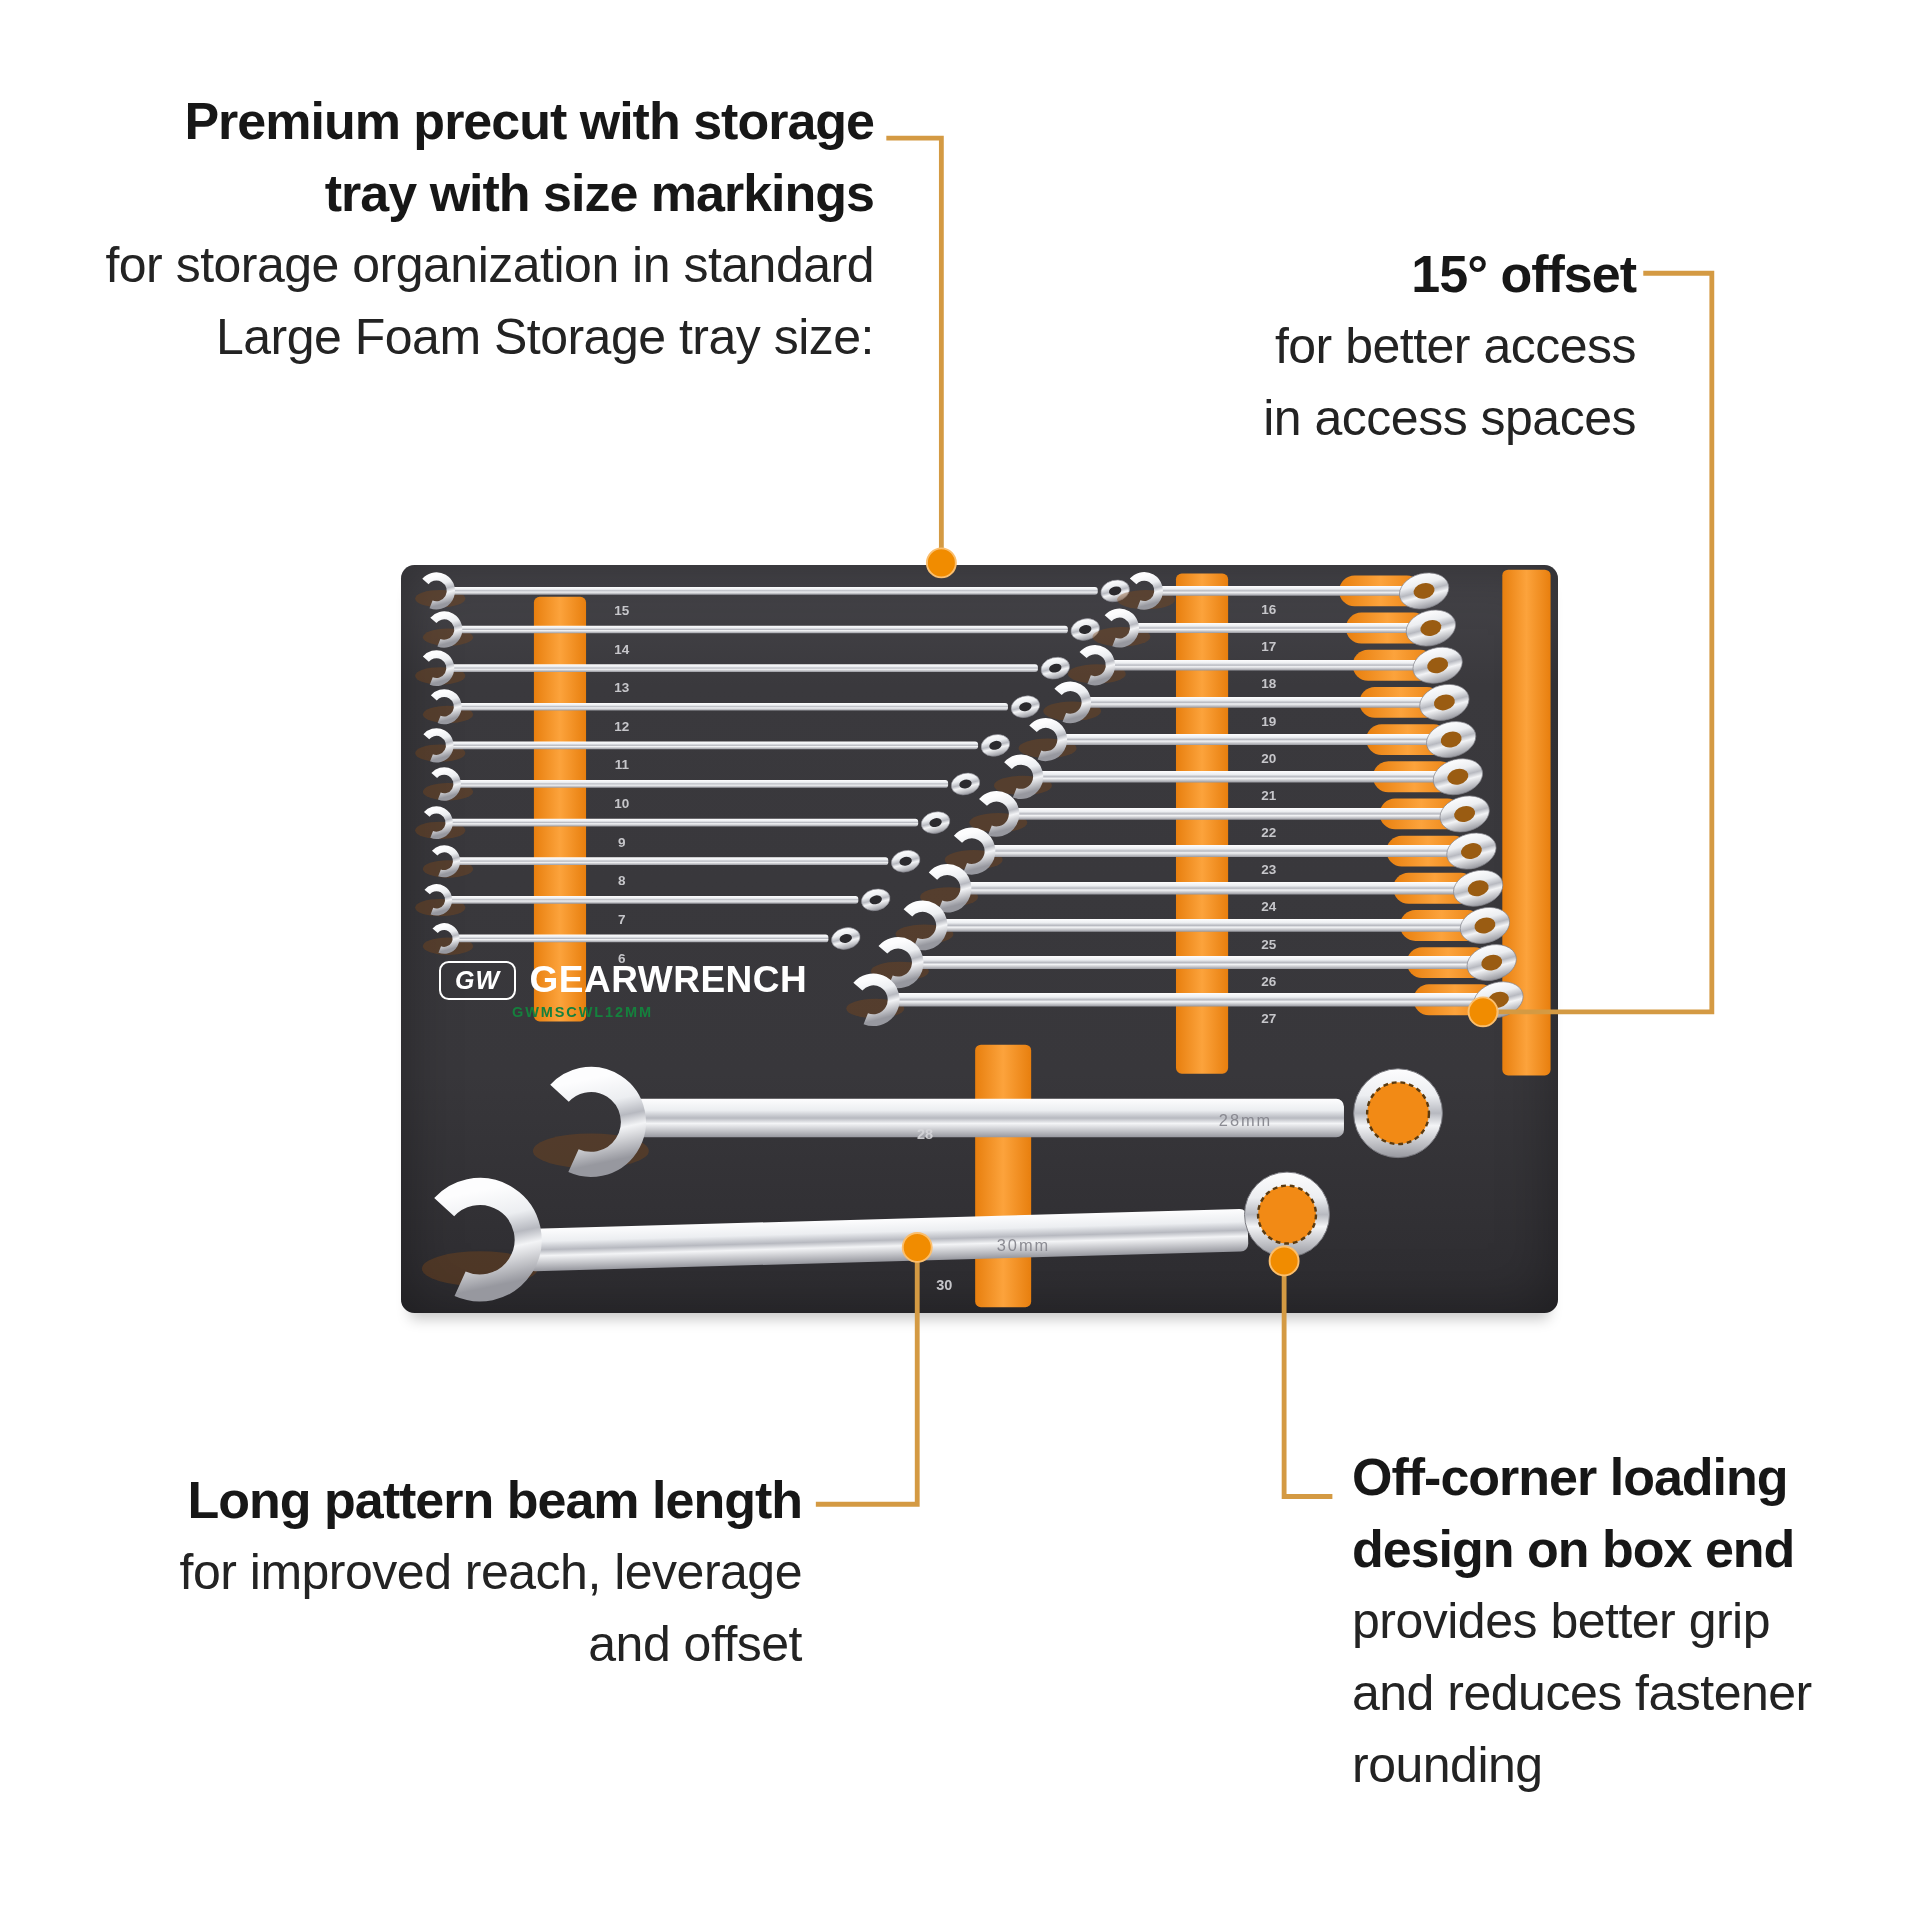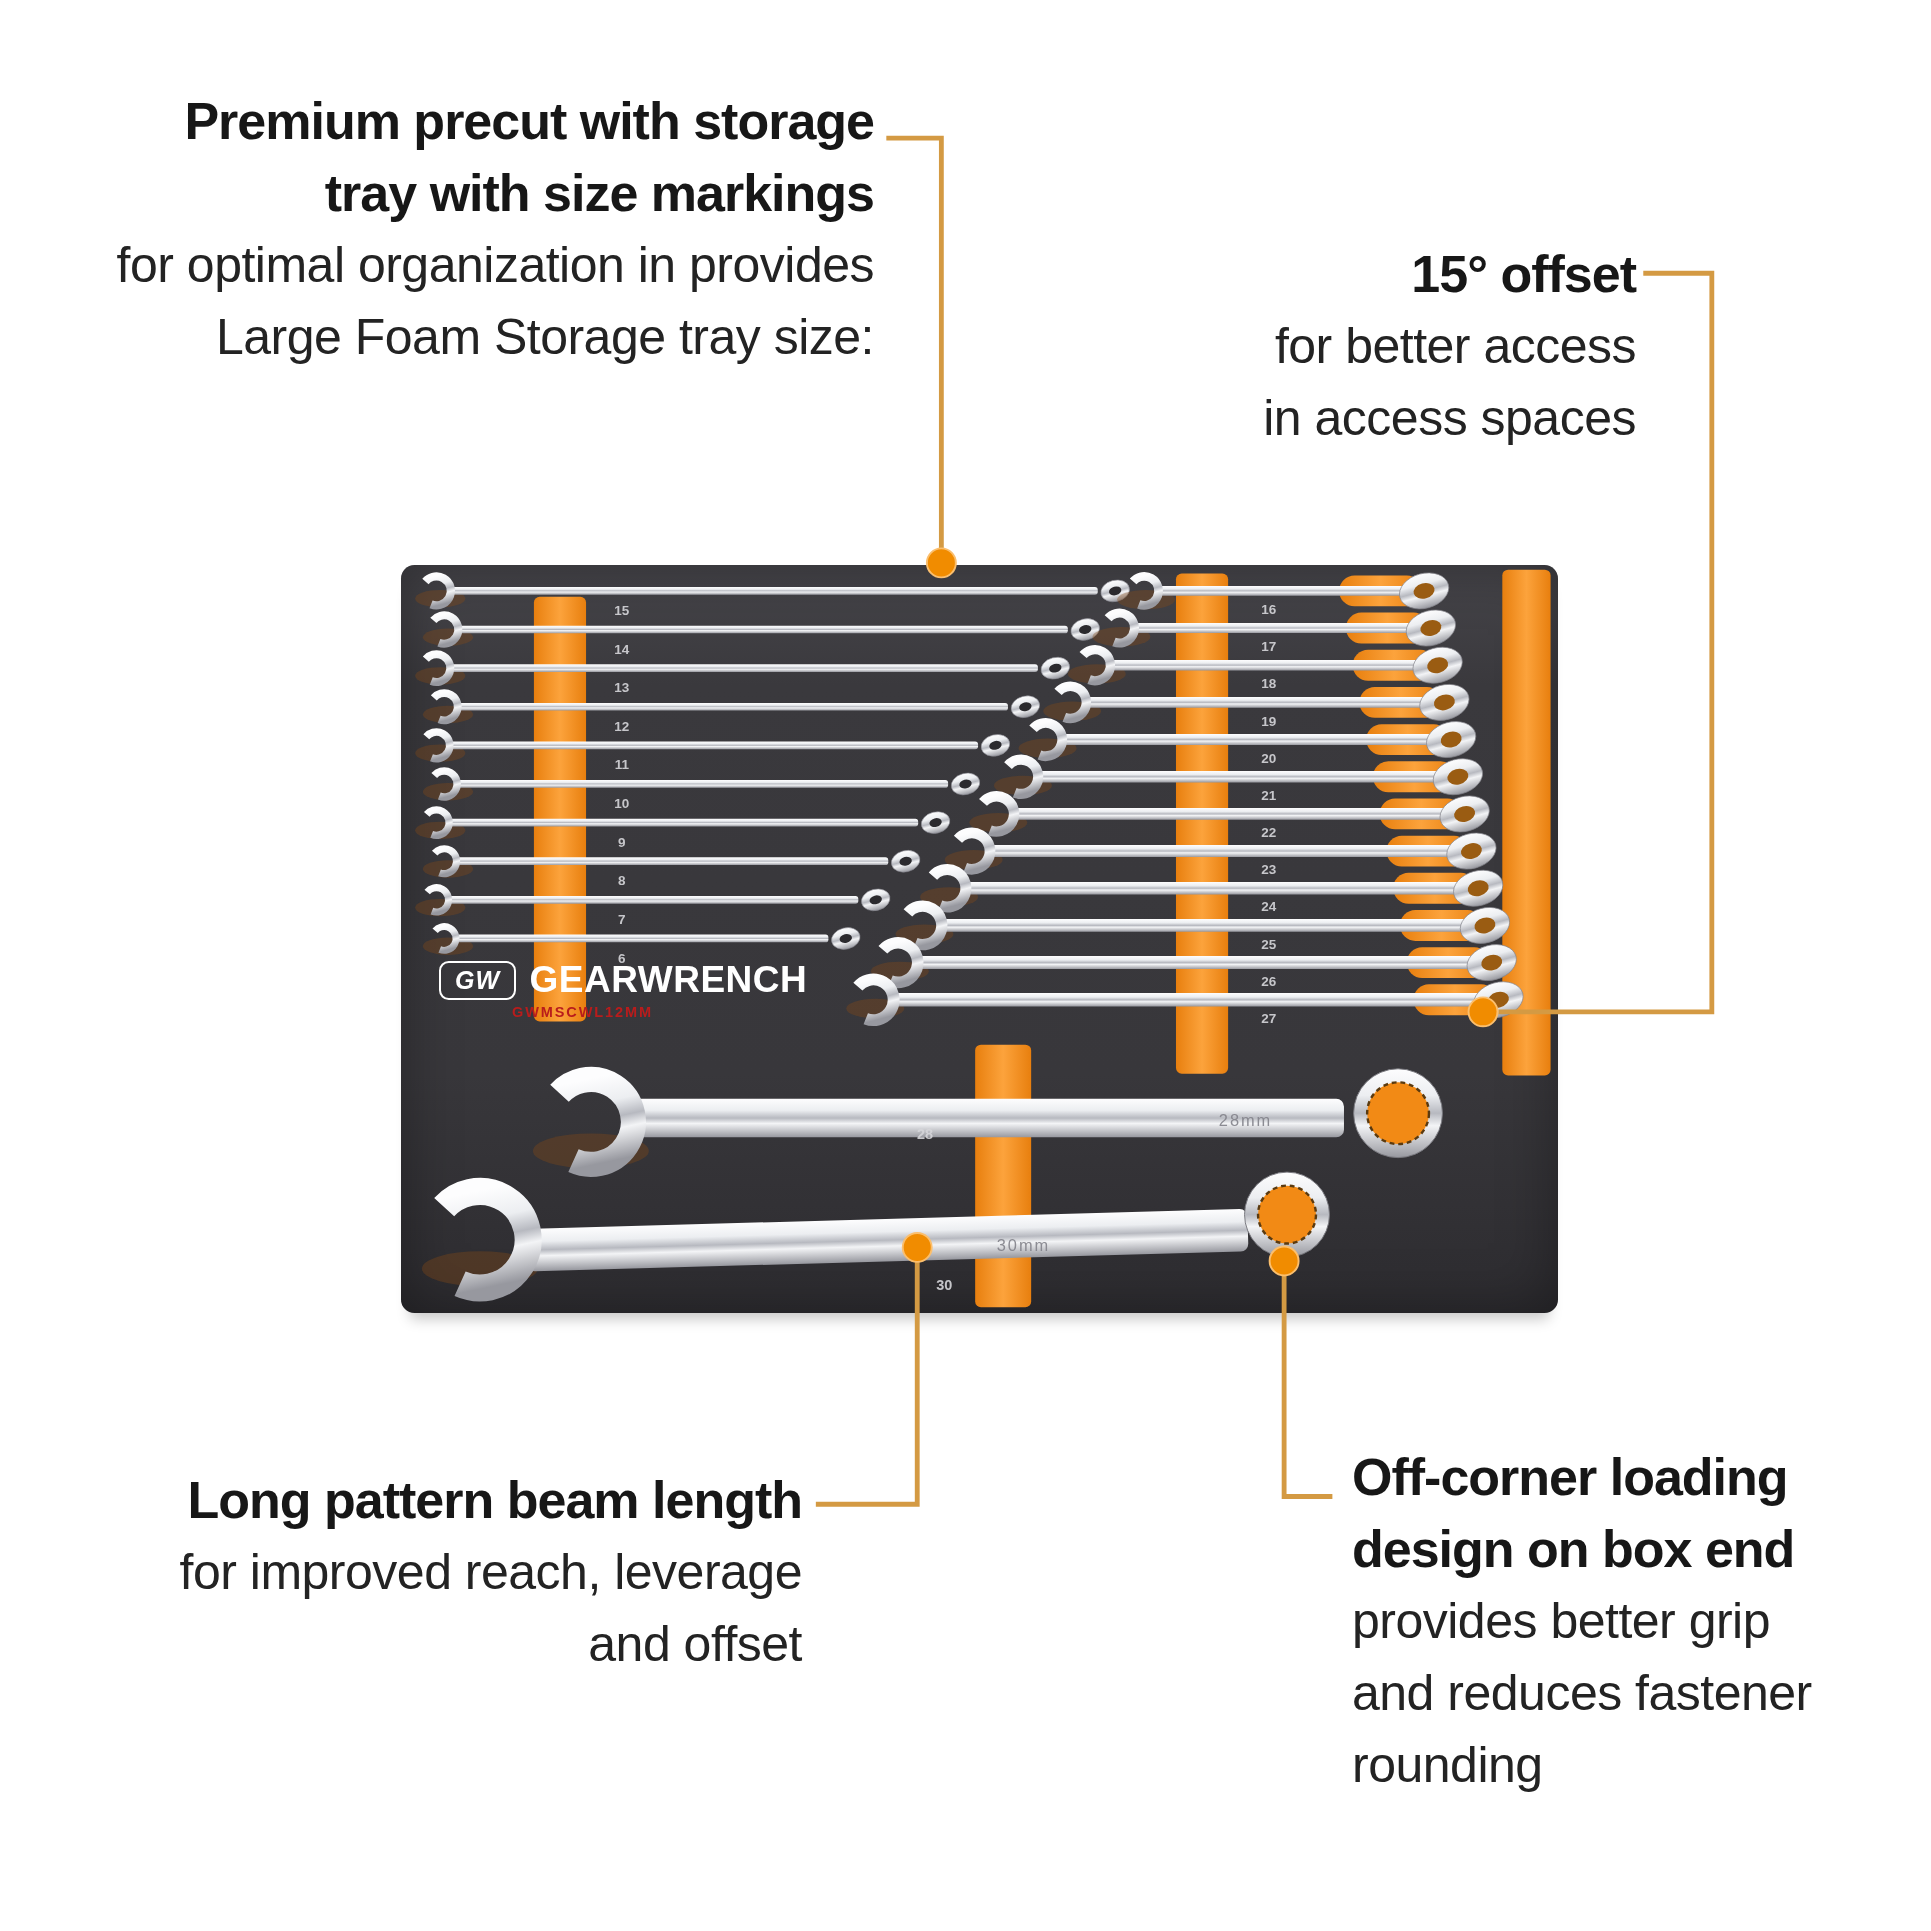--- a/index.html
+++ b/index.html
@@ -16,21 +16,21 @@
   #callout-box-end{left:1352px;top:1441px;width:541px;}
   #tray{position:absolute;left:401px;top:565px;width:1157px;height:748px;border-radius:13.5px;
         background:linear-gradient(180deg,#46454a 0%,#3a393d 16%,#38373b 68%,#2d2c30 100%);
         box-shadow:inset 0 0 58px rgba(0,0,0,.35), 0 15.4px 13.5px -9.7px rgba(0,0,0,.22);}
   #overlay{position:absolute;left:0;top:0;width:1931px;height:1931px;}
   #brand{position:absolute;left:439px;top:959px;display:flex;align-items:center;z-index:3;}
   .gw-badge{display:inline-block;border:2.9px solid #ffffff;border-radius:9.7px;padding:0 14px;
             color:#ffffff;font-weight:700;font-style:italic;font-size:25px;line-height:35px;
             letter-spacing:1px;}
   .brand-name{color:#ffffff;font-weight:700;font-size:37px;letter-spacing:0.5px;margin-left:13.5px;}
-  #model-code{position:absolute;left:512px;top:1004px;color:#b91c1c;font-weight:700;
+  #model-code{position:absolute;left:512px;top:1004px;color:#15803d;font-weight:700;
               font-size:14.5px;letter-spacing:1.9px;z-index:3;}
 </style>
 </head>
 <body>
 
 <div id="stage">
 
   <div id="tray"></div>
 
   <div id="brand">
@@ -225,21 +225,21 @@
       <polyline points="1330,1314 1330,1550 1380,1550" fill="none" stroke="#d49a43" stroke-width="5"></polyline>
       <circle cx="1330" cy="1306" r="15" fill="#f18c00" stroke="#fbbf6e" stroke-width="2"></circle>
     </svg>
 
   <div id="callout-foam-tray" class="callout align-right">
     <div>
         <div class="b">Premium precut with storage</div>
         <div class="b">tray with size markings</div>
       </div>
     <div>
-        <div class="r">for optimal organization in provides</div>
+        <div class="r">for storage organization in standard</div>
         <div class="r">Large Foam Storage tray size:</div>
       </div>
   </div>
 
   <div id="callout-offset" class="callout align-right">
     <div>
         <div class="b">15° offset</div>
       </div>
     <div>
         <div class="r">for better access</div>

